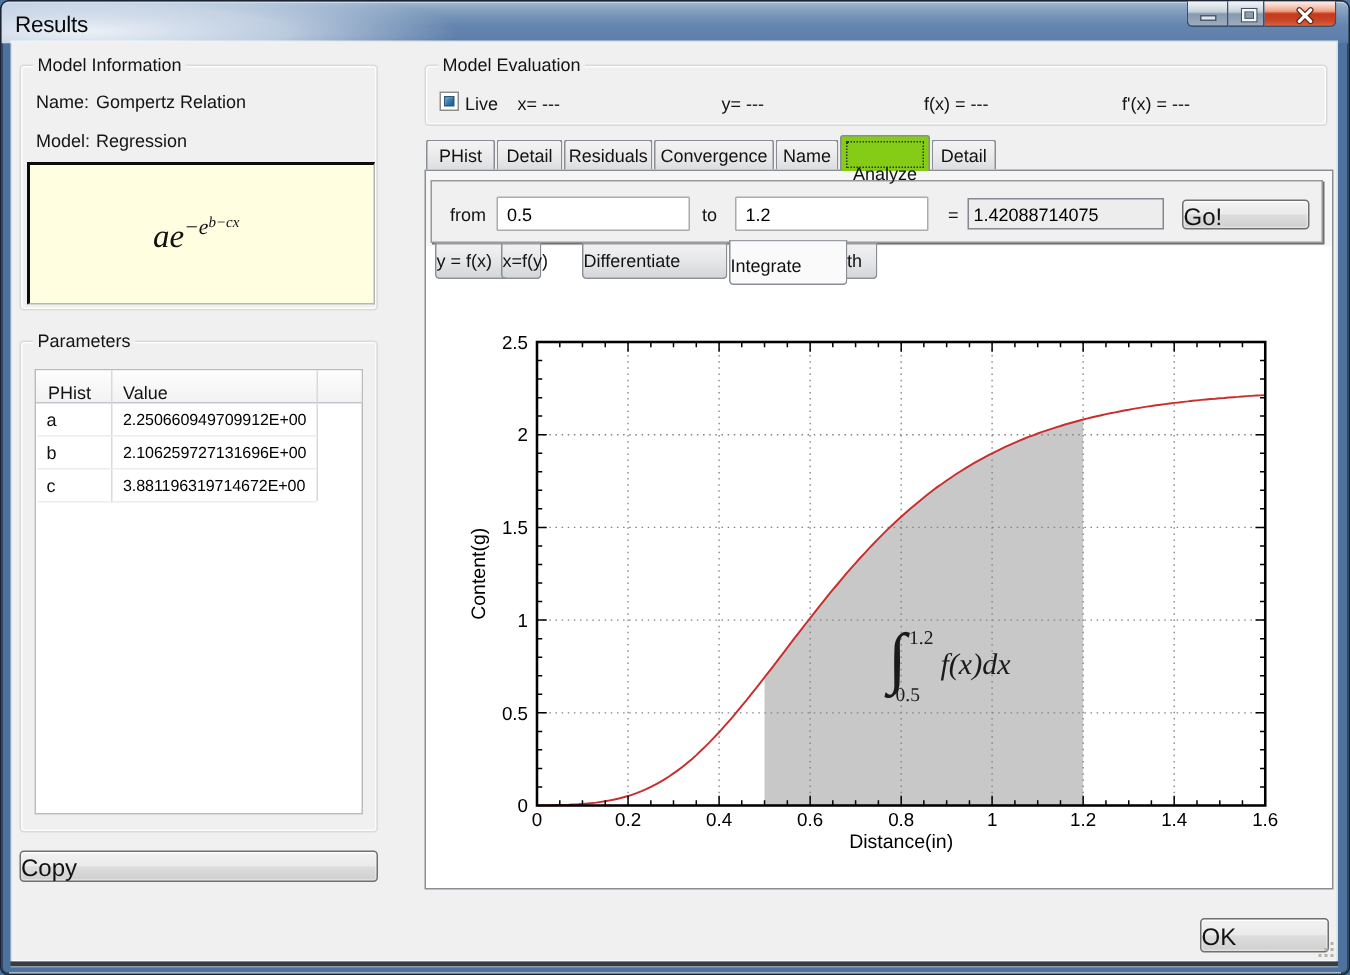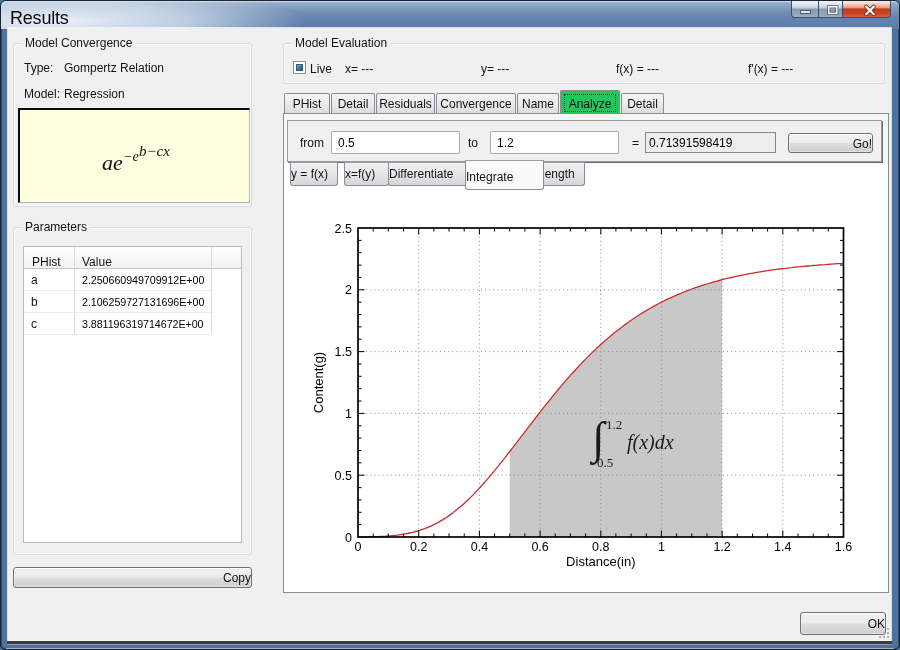--- a/index.html
+++ b/index.html
@@ -5,42 +5,42 @@
 body{font-family:"Liberation Sans",sans-serif;position:relative;background:#4e729e}
 .abs{position:absolute}
 
 #frame{left:0;top:0;width:900px;height:650px;background:#4e729e;border:1px solid #1a2433;border-radius:6px 6px 5px 5px;
  box-shadow:inset 0 0 0 1px rgba(45,64,94,.85)}
 #titlebar{left:1px;top:1px;width:898px;height:28px;border-radius:5px 5px 0 0;
  background:
   radial-gradient(ellipse 320px 42px at 55px 20px, rgba(238,243,249,.98) 0%, rgba(222,231,242,.72) 42%, rgba(214,225,238,0) 78%),
   linear-gradient(180deg,#a3bad4 0%,#8aa5c4 16%,#7492b6 38%,#6484ae 60%,#5f80ab 86%,#587aa6 100%);
  box-shadow:inset 0 1px 0 rgba(222,232,242,.65)}
-#title{left:10px;top:8px;font-size:18px;color:#09090c;letter-spacing:-.2px}
+#title{left:10px;top:8px;font-size:15px;color:#09090c;letter-spacing:-.2px}
 
 #client{left:8px;top:28px;width:883px;height:612px;background:#f0f0f0;box-shadow:0 0 0 1px rgba(245,249,252,.8)}
 
 .cap{top:1px;height:17px;border:1px solid #3c4f68;border-top:none}
 .cap .gloss{position:absolute;left:0;top:0;width:100%;height:45%;background:linear-gradient(180deg,rgba(255,255,255,.75),rgba(255,255,255,.22))}
 #b-min{left:791px;width:28px;border-radius:0 0 0 4px;background:linear-gradient(180deg,#ccd6e0 0%,#aebdcc 46%,#8799ae 52%,#9dadc0 100%)}
 #b-max{left:819px;width:23.5px;border-left:none;background:linear-gradient(180deg,#ccd6e0 0%,#aebdcc 46%,#8799ae 52%,#9dadc0 100%)}
 #b-close{left:842.5px;width:48.5px;border-left:none;border-radius:0 0 4px 0;background:linear-gradient(180deg,#f3b49a 0%,#e4744f 44%,#c23a1b 52%,#c94427 78%,#d7613d 100%)}
 
 .group{border:1px solid #dadada;border-radius:3px;box-shadow:inset 0 0 0 1px #fcfcfc}
 .gtitle{position:absolute;top:-8px;left:8px;background:#f0f0f0;padding:0 3px;font-size:12px;color:#131313}
 .lbl{font-size:12px;color:#131313}
 
 .btn{border:1px solid #707070;border-radius:3px;background:linear-gradient(180deg,#f2f2f2 0%,#ebebeb 48%,#dddddd 52%,#cfcfcf 100%);
- text-align:right;font-size:12px;color:#111;box-shadow:inset 0 1px 0 rgba(255,255,255,.85),inset 0 0 0 1px rgba(250,250,250,.4)}
+ text-align:left;font-size:16px;color:#111;box-shadow:inset 0 1px 0 rgba(255,255,255,.85),inset 0 0 0 1px rgba(250,250,250,.4)}
 
 #ptable{left:23px;top:246px;width:219px;height:297px;background:#fff;border:1px solid #bcbcbc}
 
 .tab{top:93px;height:20px;border:1px solid #8a8d93;border-bottom:none;border-radius:2px 2px 0 0;
  background:linear-gradient(180deg,#f4f4f4 0%,#eaeaeb 55%,#dcdde0 100%);text-align:center;font-size:12px;color:#121212;padding-top:3px}
-#tab-analyze{top:90px;height:24px;background:#22c55e;z-index:5;padding-top:6px}
+#tab-analyze{top:90px;height:24px;background:#84cc16;z-index:5;padding-top:18px}
 #pane{left:283px;top:113px;width:606px;height:480px;border:1px solid #8a8d93;background:#f6f6f6}
 
 #ffram{left:287px;top:120px;width:595px;height:42px;border:1px solid #999;box-shadow:1px 1px 0 #6f6f73;background:#f0f0f0}
 .inp{border:1px solid #ababab;border-radius:1px;background:#fff;font-size:12px;padding:4px 0 0 6px;height:23px}
 
 .stab{z-index:4;border:1px solid #8a8d93;border-top:1px solid #9a9da3;border-radius:0 0 3px 3px;height:24px;top:162px;
  background:linear-gradient(180deg,#f2f2f3 0%,#e4e5e7 55%,#d5d6da 100%);text-align:left;font-size:12px;color:#121212;padding-top:4px}
 #st-int{top:160px;height:30px;background:#fafafa;z-index:5;padding-top:9px}
 #plot{z-index:1}
 svg.abs{z-index:2}
@@ -65,29 +65,29 @@
 <div class="abs cap" id="b-close">
     <div class="gloss"></div>
  <svg width="47" height="16" style="position:absolute;left:0;top:0">
   <path d="M23.2 5.6 L30.8 13.2 M30.8 5.6 L23.2 13.2" stroke="#5e2619" stroke-width="3.8" stroke-linecap="round"></path>
   <path d="M23.2 5.6 L30.8 13.2 M30.8 5.6 L23.2 13.2" stroke="#ffffff" stroke-width="2.2" stroke-linecap="round"></path>
     </svg>
   </div>
 <div class="abs" id="client"></div>
 
 <div class="abs group" style="left:13px;top:43px;width:239px;height:164px">
- <div class="gtitle">Model Convergence</div>
+ <div class="gtitle">Model Information</div>
   </div>
-<div class="abs lbl" style="left:24px;top:61px">Type:</div>
+<div class="abs lbl" style="left:24px;top:61px">Name:</div>
 <div class="abs lbl" style="left:64px;top:61px">Gompertz Relation</div>
 <div class="abs lbl" style="left:24px;top:87px">Model:</div>
 <div class="abs lbl" style="left:64px;top:87px">Regression</div>
 <div class="abs" id="formula" style="left:18px;top:108px;width:232px;height:95px;background:#fffee1;
  border-top:2px solid #0c0c0c;border-left:2px solid #0c0c0c;border-right:1px solid #b5b5b5;border-bottom:1px solid #b5b5b5"></div>
-<div class="abs" style="left:102px;top:142.5px;line-height:1;font:italic 22px 'Liberation Serif',serif;color:#111">ae<span style="font-size:14.5px;vertical-align:8.5px">−e<span style="font-size:15px;vertical-align:5px">b−cx</span></span></div>
+<div class="abs" style="left:102px;top:142.5px;line-height:1;font:italic 22px 'Liberation Serif',serif;color:#111">ae<span style="font-size:14.5px;vertical-align:8.5px">−e<span style="font-size:10px;vertical-align:5px">b−cx</span></span></div>
 
 <div class="abs group" style="left:13px;top:227px;width:239px;height:328px">
  <div class="gtitle">Parameters</div>
   </div>
 <div class="abs" id="ptable"></div>
 <div class="abs" style="left:24px;top:247px;width:217px;height:22px;background:linear-gradient(180deg,#fdfdfd,#f2f2f4);border-bottom:1px solid #c3c7cb"></div>
 <div class="abs" style="left:74px;top:247px;width:1px;height:87px;background:#d9d9d9"></div>
 <div class="abs" style="left:211px;top:247px;width:1px;height:87px;background:#d9d9d9"></div>
 <div class="abs lbl" style="left:32px;top:255px">PHist</div>
 <div class="abs lbl" style="left:82px;top:255px">Value</div>
@@ -122,27 +122,27 @@
 <div class="abs tab" style="left:517px;width:42px">Name</div>
 <div class="abs tab" id="tab-analyze" style="left:560px;width:60px">Analyze<div style="position:absolute;left:3px;top:3px;right:3px;bottom:2px;border:1px dotted #333"></div></div>
 <div class="abs tab" style="left:621px;width:43px">Detail</div>
 
 <div class="abs" id="ffram"></div>
 <div class="abs lbl" style="left:300px;top:136px">from</div>
 <div class="abs inp" style="left:331px;top:131px;width:129px">0.5</div>
 <div class="abs lbl" style="left:468px;top:136px">to</div>
 <div class="abs inp" style="left:490px;top:131px;width:129px">1.2</div>
 <div class="abs lbl" style="left:632px;top:136px">=</div>
-<div class="abs" style="left:645px;top:132px;width:131px;height:21px;background:#ededed;border:1px solid #838891;font-size:12px;padding:3px 0 0 3px">0.71391598419</div>
+<div class="abs" style="left:645px;top:132px;width:131px;height:21px;background:#ededed;border:1px solid #838891;font-size:12px;padding:3px 0 0 3px">1.42088714075</div>
 <div class="abs btn" style="left:788px;top:133px;width:85px;height:20px;padding-top:3px">Go!</div>
 
 <div class="abs stab" style="left:290px;width:48px">y = f(x)</div>
-<div class="abs stab" style="left:344px;width:45px">x=f(y)</div>
+<div class="abs stab" style="left:334px;width:27px">x=f(y)</div>
 <div class="abs stab" style="left:388px;width:97px">Differentiate</div>
-<div class="abs stab" id="st-int" style="left:465px;width:79px">Integrate</div>
+<div class="abs stab" id="st-int" style="left:486px;width:79px">Integrate</div>
 <div class="abs stab" style="left:523px;width:62px">Arclength</div>
 
 <div class="abs" id="plot" style="left:284px;top:163.5px;width:604px;height:428px;background:#fff"></div>
 <svg class="abs" style="left:284px;top:190px" width="604" height="402" font-family="Liberation Sans,sans-serif">
 <path d="M225.7 347.0 L225.7 261.5 L228.8 257.6 L231.8 253.7 L234.8 249.7 L237.9 245.7 L240.9 241.8 L243.9 237.8 L247.0 233.8 L250.0 229.9 L253.0 226.0 L256.1 222.1 L259.1 218.2 L262.1 214.4 L265.2 210.6 L268.2 206.8 L271.2 203.1 L274.3 199.5 L277.3 195.9 L280.3 192.3 L283.4 188.8 L286.4 185.4 L289.4 182.0 L292.5 178.7 L295.5 175.4 L298.5 172.3 L301.6 169.1 L304.6 166.1 L307.6 163.1 L310.7 160.2 L313.7 157.3 L316.8 154.5 L319.8 151.8 L322.8 149.2 L325.9 146.6 L328.9 144.1 L331.9 141.6 L335.0 139.2 L338.0 136.9 L341.0 134.6 L344.1 132.5 L347.1 130.3 L350.1 128.3 L353.2 126.2 L356.2 124.3 L359.2 122.4 L362.3 120.6 L365.3 118.8 L368.3 117.1 L371.4 115.4 L374.4 113.8 L377.4 112.2 L380.5 110.7 L383.5 109.2 L386.5 107.8 L389.6 106.4 L392.6 105.1 L395.6 103.8 L398.7 102.5 L401.7 101.3 L404.7 100.2 L407.8 99.0 L410.8 97.9 L413.9 96.9 L416.9 95.9 L419.9 94.9 L423.0 94.0 L426.0 93.0 L429.0 92.2 L432.1 91.3 L435.1 90.5 L438.1 89.7 L438.1 347.0 Z" fill="#c8c8c8"></path>
 <path d="M134.7 347.0 V38.0 M195.4 347.0 V38.0 M256.1 347.0 V38.0 M316.8 347.0 V38.0 M377.4 347.0 V38.0 M438.1 347.0 V38.0 M498.8 347.0 V38.0 M74.0 285.2 H559.5 M74.0 223.4 H559.5 M74.0 161.6 H559.5 M74.0 99.8 H559.5" stroke="#828282" stroke-width="0.9" stroke-dasharray="1 3.1" fill="none"></path>
 <path d="M74.0 346.9 L77.0 346.9 L80.1 346.9 L83.1 346.8 L86.1 346.8 L89.2 346.7 L92.2 346.6 L95.2 346.5 L98.3 346.3 L101.3 346.2 L104.3 345.9 L107.4 345.7 L110.4 345.4 L113.4 345.1 L116.5 344.6 L119.5 344.2 L122.5 343.6 L125.6 343.0 L128.6 342.3 L131.7 341.5 L134.7 340.7 L137.7 339.7 L140.8 338.6 L143.8 337.4 L146.8 336.1 L149.9 334.6 L152.9 333.1 L155.9 331.4 L159.0 329.6 L162.0 327.7 L165.0 325.6 L168.1 323.4 L171.1 321.1 L174.1 318.6 L177.2 316.1 L180.2 313.4 L183.2 310.5 L186.3 307.6 L189.3 304.6 L192.3 301.4 L195.4 298.2 L198.4 294.8 L201.4 291.4 L204.5 287.9 L207.5 284.3 L210.5 280.6 L213.6 276.9 L216.6 273.1 L219.7 269.3 L222.7 265.4 L225.7 261.5 L228.8 257.6 L231.8 253.7 L234.8 249.7 L237.9 245.7 L240.9 241.8 L243.9 237.8 L247.0 233.8 L250.0 229.9 L253.0 226.0 L256.1 222.1 L259.1 218.2 L262.1 214.4 L265.2 210.6 L268.2 206.8 L271.2 203.1 L274.3 199.5 L277.3 195.9 L280.3 192.3 L283.4 188.8 L286.4 185.4 L289.4 182.0 L292.5 178.7 L295.5 175.4 L298.5 172.3 L301.6 169.1 L304.6 166.1 L307.6 163.1 L310.7 160.2 L313.7 157.3 L316.8 154.5 L319.8 151.8 L322.8 149.2 L325.9 146.6 L328.9 144.1 L331.9 141.6 L335.0 139.2 L338.0 136.9 L341.0 134.6 L344.1 132.5 L347.1 130.3 L350.1 128.3 L353.2 126.2 L356.2 124.3 L359.2 122.4 L362.3 120.6 L365.3 118.8 L368.3 117.1 L371.4 115.4 L374.4 113.8 L377.4 112.2 L380.5 110.7 L383.5 109.2 L386.5 107.8 L389.6 106.4 L392.6 105.1 L395.6 103.8 L398.7 102.5 L401.7 101.3 L404.7 100.2 L407.8 99.0 L410.8 97.9 L413.9 96.9 L416.9 95.9 L419.9 94.9 L423.0 94.0 L426.0 93.0 L429.0 92.2 L432.1 91.3 L435.1 90.5 L438.1 89.7 L441.2 88.9 L444.2 88.2 L447.2 87.5 L450.3 86.8 L453.3 86.1 L456.3 85.5 L459.4 84.9 L462.4 84.3 L465.4 83.7 L468.5 83.2 L471.5 82.6 L474.5 82.1 L477.6 81.6 L480.6 81.1 L483.6 80.7 L486.7 80.2 L489.7 79.8 L492.7 79.4 L495.8 79.0 L498.8 78.6 L501.8 78.3 L504.9 77.9 L507.9 77.6 L510.9 77.2 L514.0 76.9 L517.0 76.6 L520.1 76.3 L523.1 76.0 L526.1 75.8 L529.2 75.5 L532.2 75.3 L535.2 75.0 L538.3 74.8 L541.3 74.6 L544.3 74.3 L547.4 74.1 L550.4 73.9 L553.4 73.7 L556.5 73.6 L559.5 73.4" stroke="#c72e2e" stroke-width="1.3" fill="none"></path>
 <rect x="74.0" y="38.0" width="485.5" height="309.0" fill="none" stroke="#000" stroke-width="1.7"></rect>
 <path d="M89.2 347.0 v-3.5 M89.2 38.0 v3.5 M104.3 347.0 v-3.5 M104.3 38.0 v3.5 M119.5 347.0 v-3.5 M119.5 38.0 v3.5 M134.7 347.0 v-6.5 M134.7 38.0 v6.5 M149.9 347.0 v-3.5 M149.9 38.0 v3.5 M165.0 347.0 v-3.5 M165.0 38.0 v3.5 M180.2 347.0 v-3.5 M180.2 38.0 v3.5 M195.4 347.0 v-6.5 M195.4 38.0 v6.5 M210.5 347.0 v-3.5 M210.5 38.0 v3.5 M225.7 347.0 v-3.5 M225.7 38.0 v3.5 M240.9 347.0 v-3.5 M240.9 38.0 v3.5 M256.1 347.0 v-6.5 M256.1 38.0 v6.5 M271.2 347.0 v-3.5 M271.2 38.0 v3.5 M286.4 347.0 v-3.5 M286.4 38.0 v3.5 M301.6 347.0 v-3.5 M301.6 38.0 v3.5 M316.8 347.0 v-6.5 M316.8 38.0 v6.5 M331.9 347.0 v-3.5 M331.9 38.0 v3.5 M347.1 347.0 v-3.5 M347.1 38.0 v3.5 M362.3 347.0 v-3.5 M362.3 38.0 v3.5 M377.4 347.0 v-6.5 M377.4 38.0 v6.5 M392.6 347.0 v-3.5 M392.6 38.0 v3.5 M407.8 347.0 v-3.5 M407.8 38.0 v3.5 M423.0 347.0 v-3.5 M423.0 38.0 v3.5 M438.1 347.0 v-6.5 M438.1 38.0 v6.5 M453.3 347.0 v-3.5 M453.3 38.0 v3.5 M468.5 347.0 v-3.5 M468.5 38.0 v3.5 M483.6 347.0 v-3.5 M483.6 38.0 v3.5 M498.8 347.0 v-6.5 M498.8 38.0 v6.5 M514.0 347.0 v-3.5 M514.0 38.0 v3.5 M529.2 347.0 v-3.5 M529.2 38.0 v3.5 M544.3 347.0 v-3.5 M544.3 38.0 v3.5 M74.0 334.6 h3.5 M559.5 334.6 h-3.5 M74.0 322.3 h3.5 M559.5 322.3 h-3.5 M74.0 309.9 h3.5 M559.5 309.9 h-3.5 M74.0 297.6 h3.5 M559.5 297.6 h-3.5 M74.0 285.2 h6.5 M559.5 285.2 h-6.5 M74.0 272.8 h3.5 M559.5 272.8 h-3.5 M74.0 260.5 h3.5 M559.5 260.5 h-3.5 M74.0 248.1 h3.5 M559.5 248.1 h-3.5 M74.0 235.8 h3.5 M559.5 235.8 h-3.5 M74.0 223.4 h6.5 M559.5 223.4 h-6.5 M74.0 211.0 h3.5 M559.5 211.0 h-3.5 M74.0 198.7 h3.5 M559.5 198.7 h-3.5 M74.0 186.3 h3.5 M559.5 186.3 h-3.5 M74.0 174.0 h3.5 M559.5 174.0 h-3.5 M74.0 161.6 h6.5 M559.5 161.6 h-6.5 M74.0 149.2 h3.5 M559.5 149.2 h-3.5 M74.0 136.9 h3.5 M559.5 136.9 h-3.5 M74.0 124.5 h3.5 M559.5 124.5 h-3.5 M74.0 112.2 h3.5 M559.5 112.2 h-3.5 M74.0 99.8 h6.5 M559.5 99.8 h-6.5 M74.0 87.4 h3.5 M559.5 87.4 h-3.5 M74.0 75.1 h3.5 M559.5 75.1 h-3.5 M74.0 62.7 h3.5 M559.5 62.7 h-3.5 M74.0 50.4 h3.5 M559.5 50.4 h-3.5" stroke="#000" stroke-width="1" fill="none"></path>
 <text x="74.0" y="360.5" font-size="12.5" text-anchor="middle" fill="#000">0</text>

